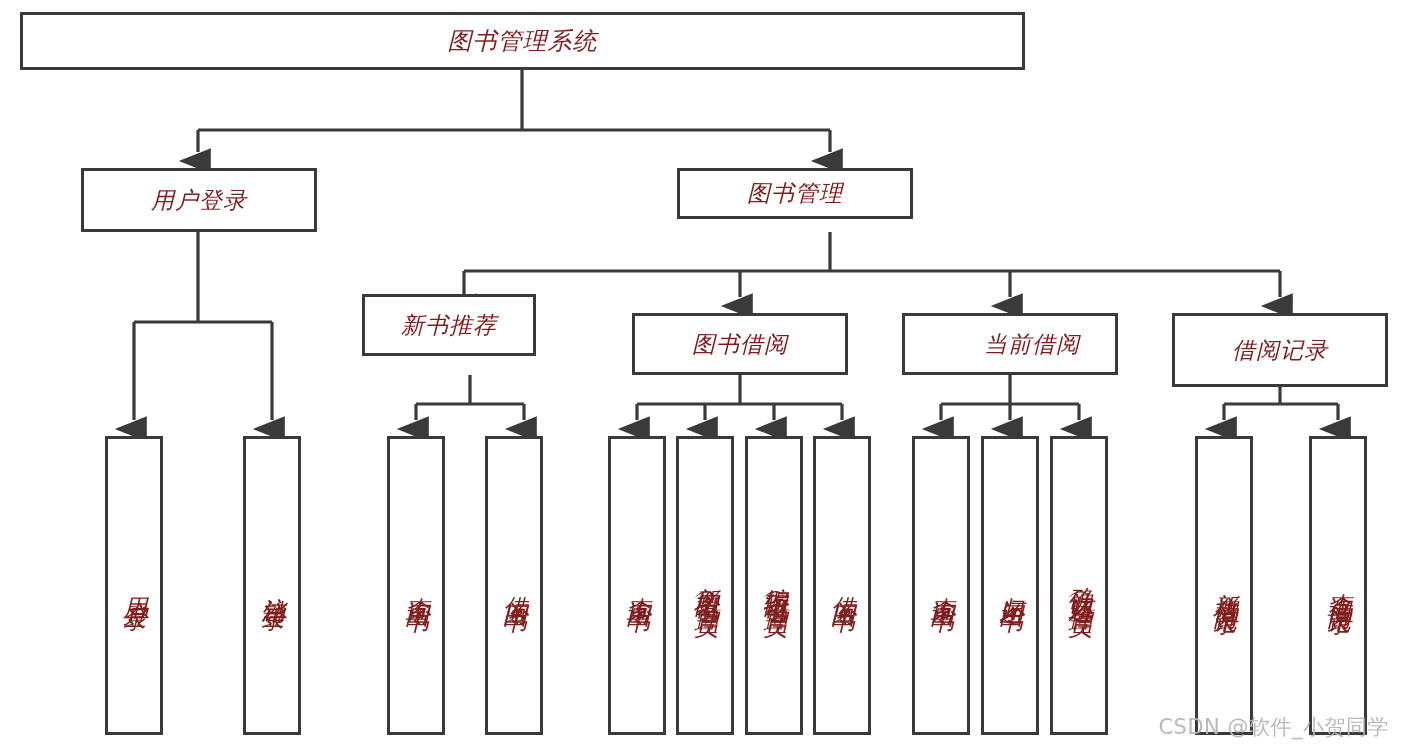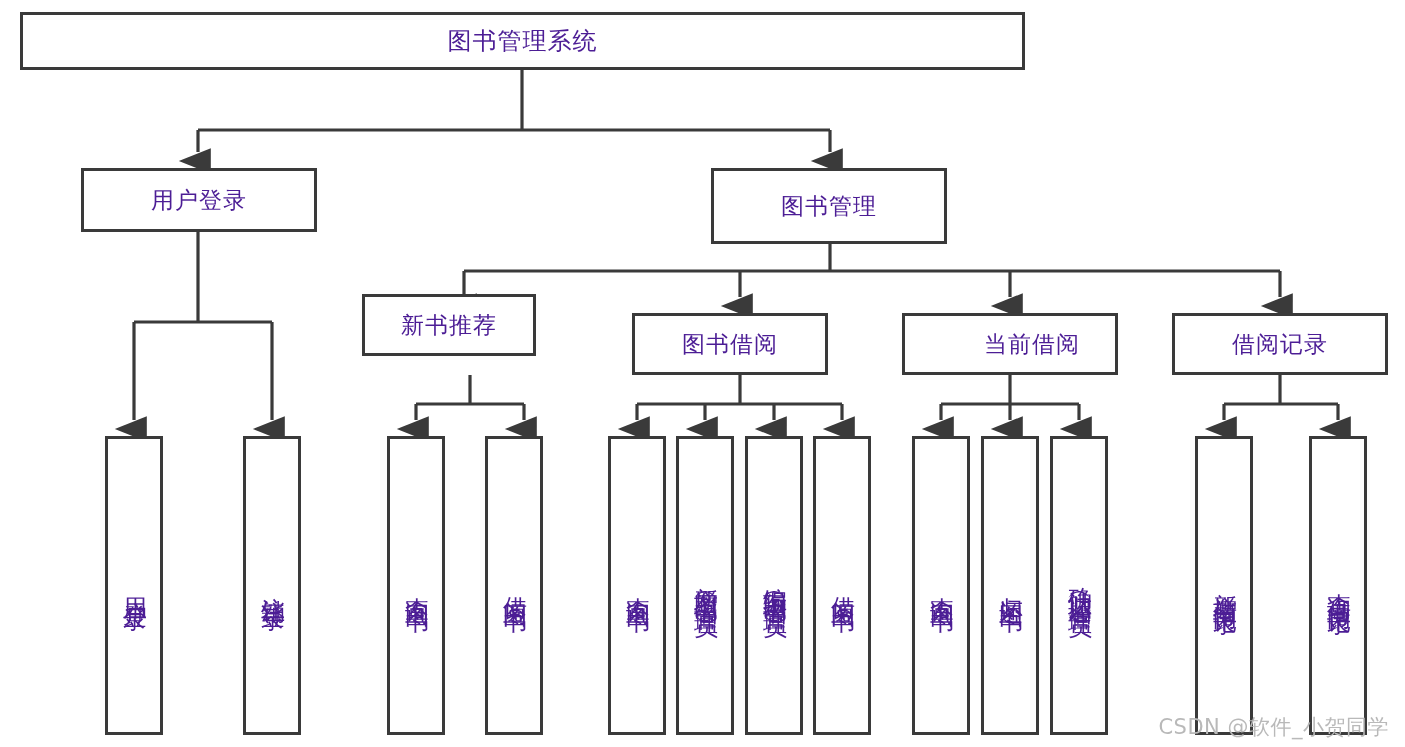--- a/index.html
+++ b/index.html
@@ -23,21 +23,22 @@
     pointer-events:none;
   }
   .node{
     position:absolute;
     box-sizing:border-box;
     background:#ffffff;
     border:3px solid #3a3a3a;
     display:flex;
     align-items:center;
     justify-content:center;
-    color:#4c1d95;
+    color:#7f1d1d;
+    font-style:italic;
   }
   .node.h{
     font-size:23px;
     letter-spacing:1px;
     line-height:1;
   }
   .node.root{
     font-size:24px;
   }
   .node.v{
@@ -111,26 +112,26 @@
       <path d="M1280,375 L1280,404"></path>
       <path d="M1224,404 L1338,404"></path>
       <path d="M1224,404 L1224,420" marker-end="url(#arw)"></path>
       <path d="M1338,404 L1338,420" marker-end="url(#arw)"></path>
     </g>
   </svg>
 
   <div class="node h root" style="left:20px; top:12px; width:1005px; height:58px;">图书管理系统</div>
 
   <div class="node h" style="left:81px; top:168px; width:236px; height:64px;">用户登录</div>
-  <div class="node h" style="left:711px; top:168px; width:236px; height:76px;">图书管理</div>
+  <div class="node h" style="left:677px; top:168px; width:236px; height:51px;">图书管理</div>
 
   <div class="node h" style="left:362px; top:294px; width:174px; height:62px;">新书推荐</div>
-  <div class="node h" style="left:632px; top:313px; width:196px; height:62px;">图书借阅</div>
+  <div class="node h" style="left:632px; top:313px; width:216px; height:62px;">图书借阅</div>
   <div class="node h" style="left:902px; top:313px; width:216px; height:62px;padding-left:44px;">当前借阅</div>
-  <div class="node h" style="left:1172px; top:313px; width:216px; height:62px;text-align:right;">借阅记录</div>
+  <div class="node h" style="left:1172px; top:313px; width:216px; height:74px;text-align:right;">借阅记录</div>
 
   <div class="node v" style="left:105px; top:436px; width:58px; height:299px;">用户登录</div>
   <div class="node v" style="left:243px; top:436px; width:58px; height:299px;">注销登录</div>
 
   <div class="node v" style="left:387px; top:436px; width:58px; height:299px;">查询图书</div>
   <div class="node v" style="left:485px; top:436px; width:58px; height:299px;">借阅图书</div>
 
   <div class="node v" style="left:608px; top:436px; width:58px; height:299px;">查询图书</div>
   <div class="node v" style="left:676px; top:436px; width:58px; height:299px;">新增图书（管理员）</div>
   <div class="node v" style="left:745px; top:436px; width:58px; height:299px;">编辑图书（管理员）</div>

